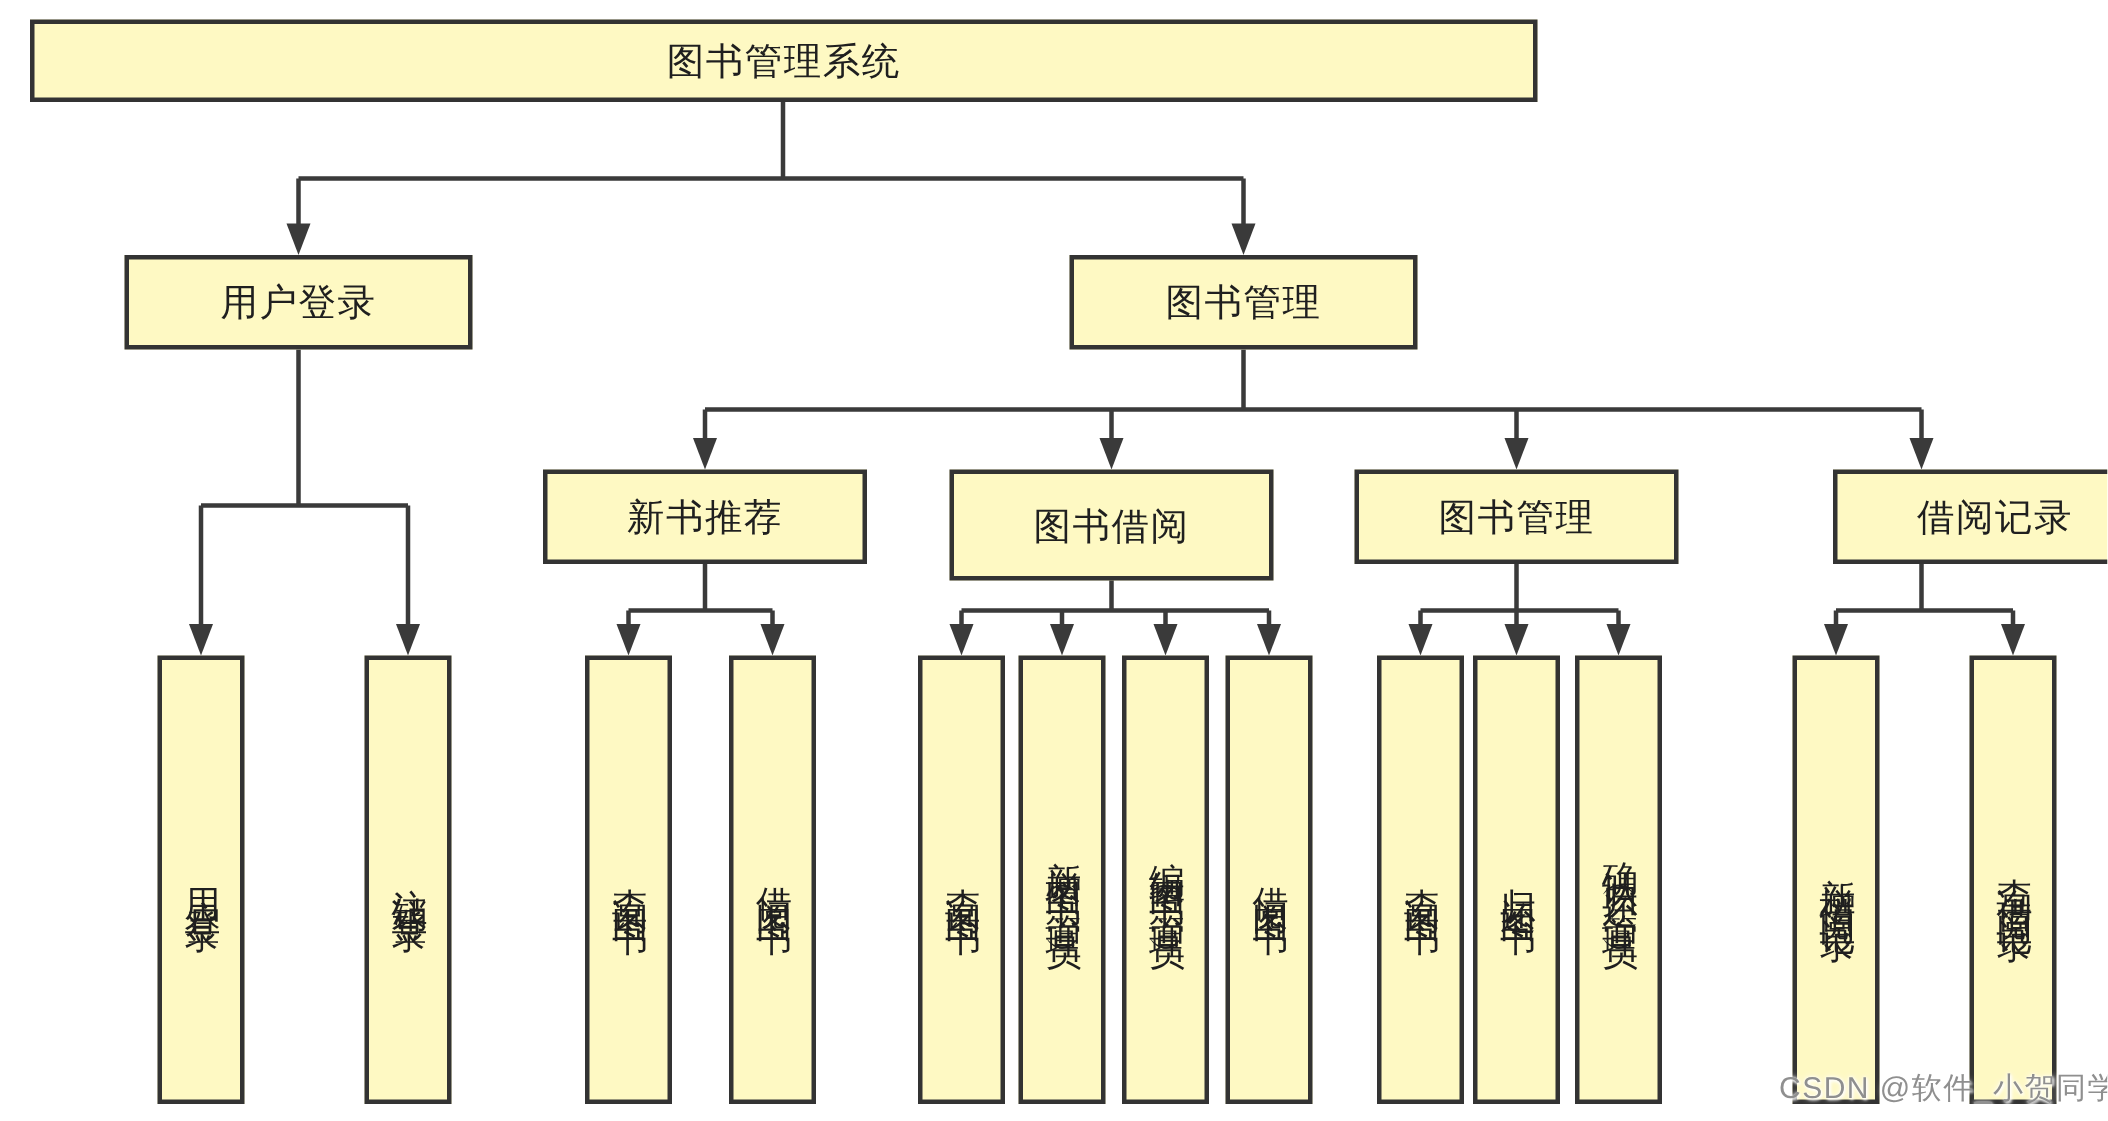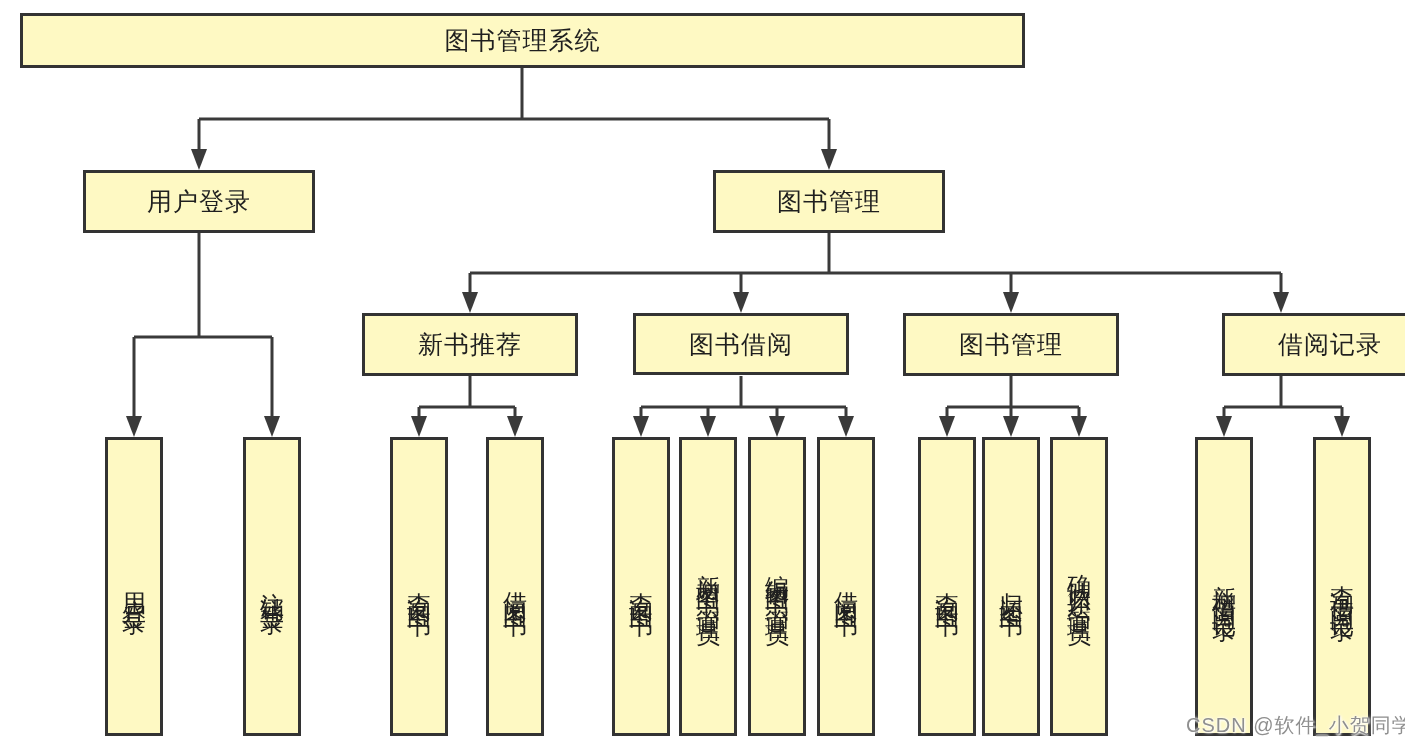--- a/index.html
+++ b/index.html
@@ -79,21 +79,21 @@
   <div class="node hbox" style="left:83px; top:170px; width:232px; height:63px;">
     <span class="label">用户登录</span>
   </div>
   <div class="node hbox" style="left:713px; top:170px; width:232px; height:63px;">
     <span class="label">图书管理</span>
   </div>
 
   <div class="node hbox" style="left:362px; top:313px; width:216px; height:63px;text-align:right;">
     <span class="label">新书推荐</span>
   </div>
-  <div class="node hbox" style="left:633px; top:313px; width:216px; height:62px;">
+  <div class="node hbox" style="left:633px; top:313px; width:216px; height:74px;">
     <span class="label">图书借阅</span>
   </div>
   <div class="node hbox" style="left:903px; top:313px; width:216px; height:63px;">
     <span class="label">图书管理</span>
   </div>
   <div class="node hbox" style="left:1222px; top:313px; width:216px; height:63px;font-family:Liberation Serif, serif;">
     <span class="label">借阅记录</span>
   </div>
 
   <div class="node vbox" style="left:105px; top:437px; width:58px; height:299px;">

